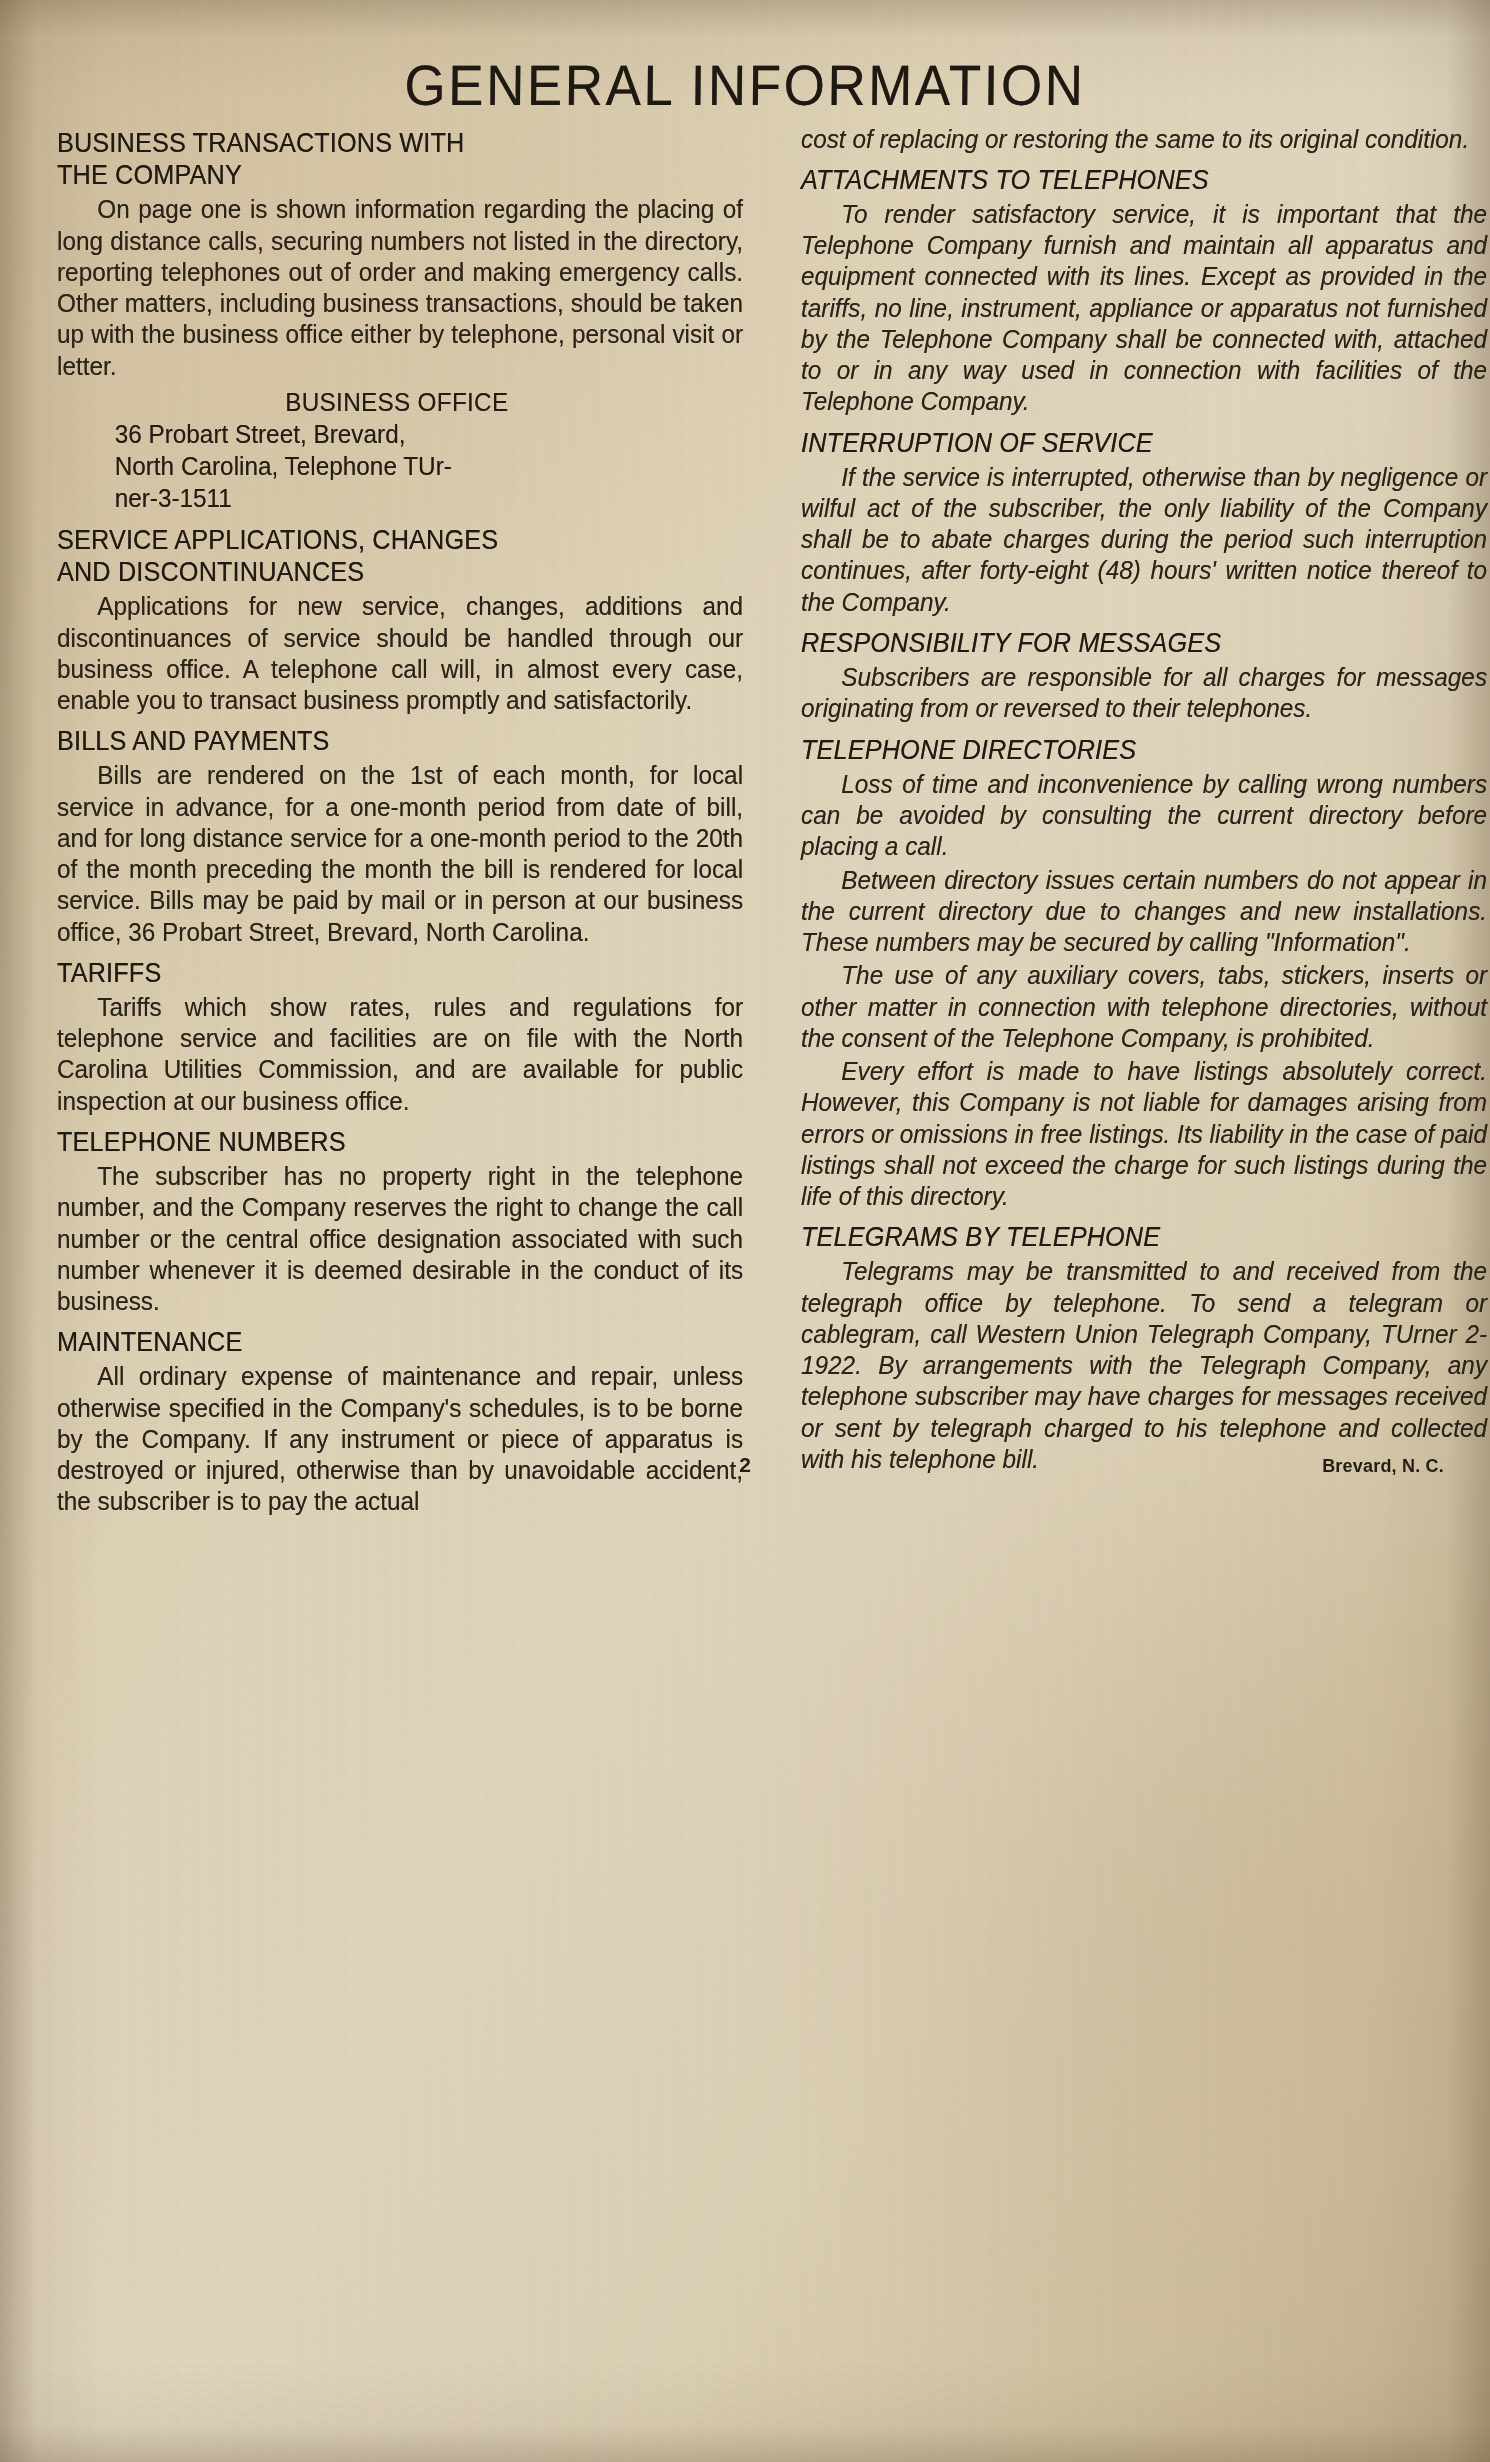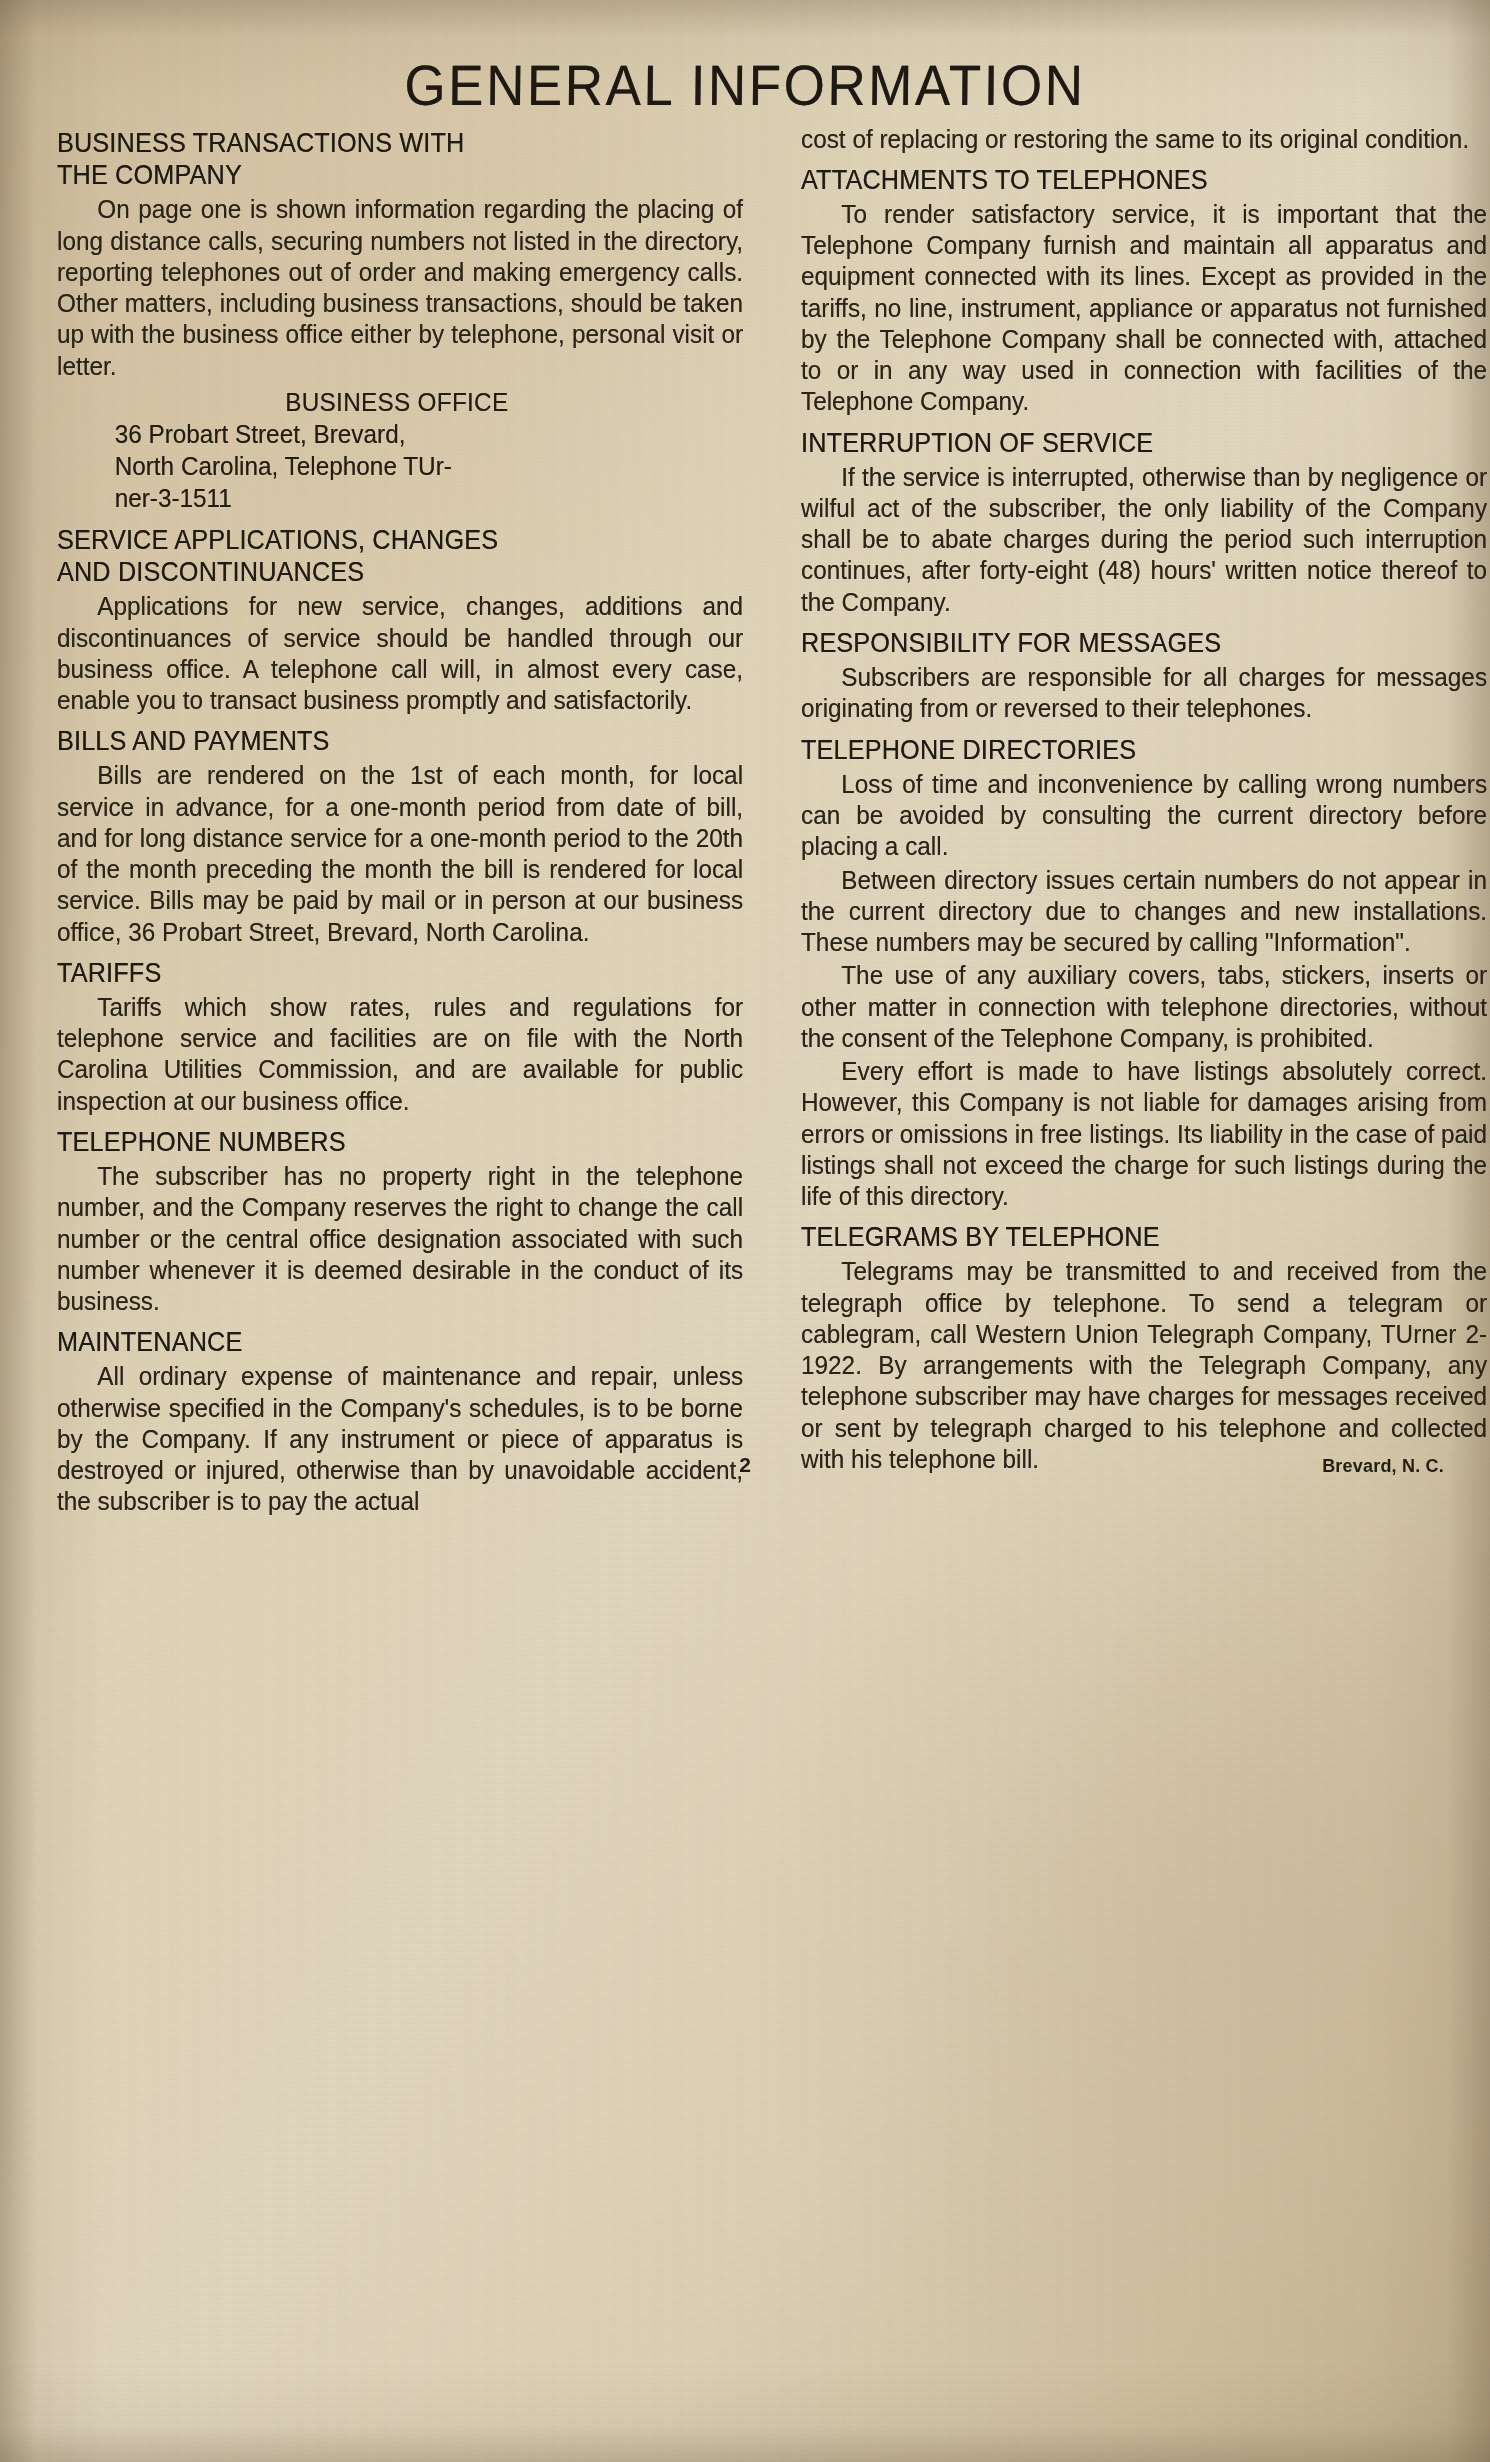--- a/index.html
+++ b/index.html
@@ -74,21 +74,21 @@
     display: flex;
     align-items: flex-start;
     padding: 0 51px 0 57px;
     margin-top: 9.6px;
   }
   .col {
     width: 686px;
     flex: 0 0 auto;
   }
   .col-left { padding-right: 29px; }
-  .col-right { padding-left: 29px; }
+  .col-right { padding-left: 29px; font-style: italic; }
 
   h2.section-head {
     font-size: 28px;
     font-weight: 400;
     letter-spacing: 0.2px;
     line-height: 1.16;
     margin: 9px 0 2.7px 0;
     color: #1f1a13;
     font-stretch: condensed;
     transform: scaleX(0.90);

